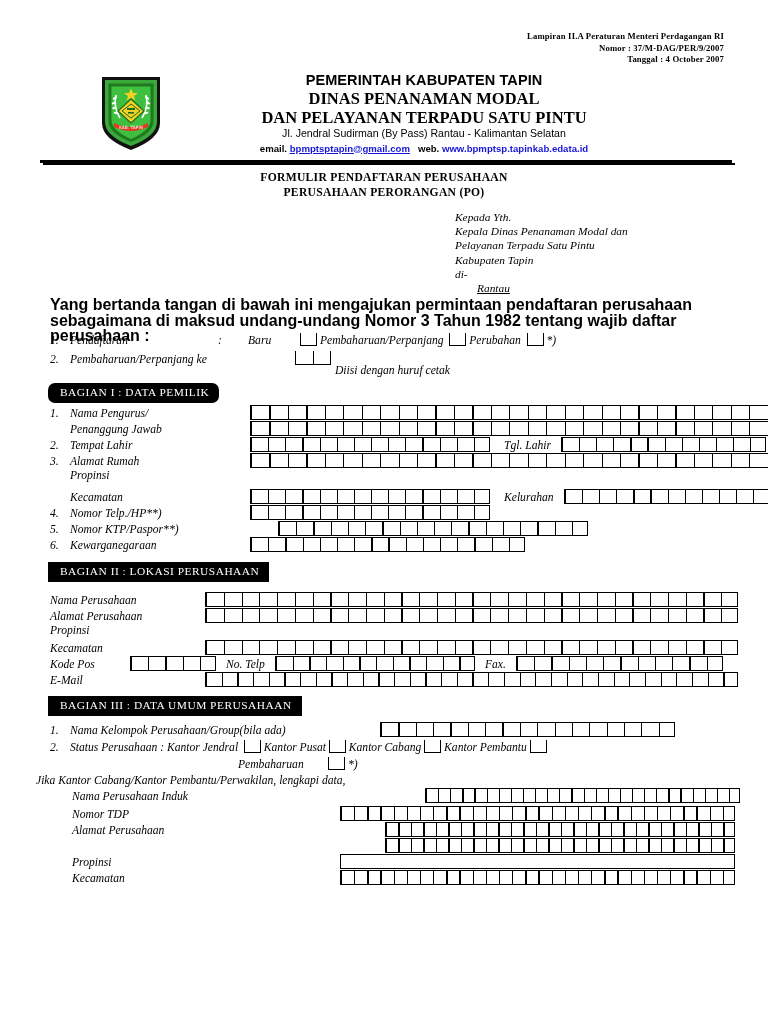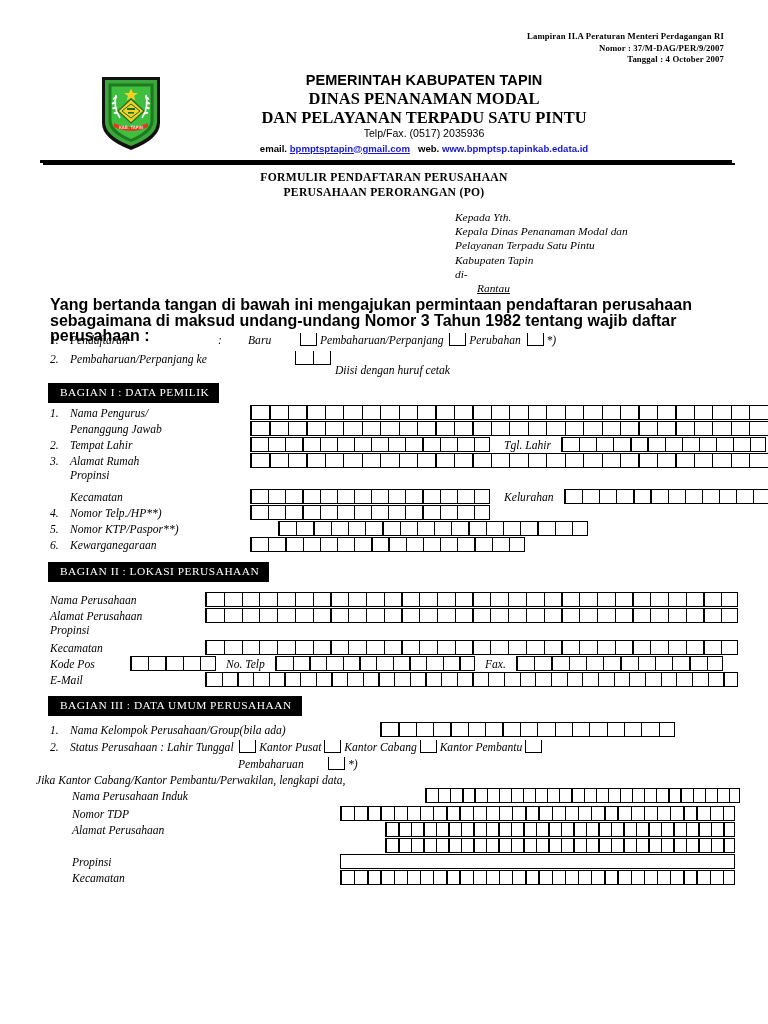--- a/index.html
+++ b/index.html
@@ -189,21 +189,21 @@
     position: absolute;
     background: #000000;
     color: #ffffff;
     font-family: "Liberation Serif", serif;
     font-size: 11.4px;
     letter-spacing: 0.5px;
     padding: 3px 10px 4px 12px;
     line-height: 13px;
     white-space: nowrap;
   }
-  #secbar1 { top: 383px; left: 48px; }
+  #secbar1 { top: 383px; left: 48px; border-radius: 7px; }
   #secbar2 { top: 562px; left: 48px; }
   #secbar3 { top: 696px; left: 48px; }
 
   
   .frow {
     position: absolute;
     font-family: "Liberation Serif", serif;
     font-style: italic;
     font-size: 11.6px;
     line-height: 14px;
@@ -265,21 +265,21 @@
         <rect x="29" y="35" width="8" height="2" fill="#1f6b1f"></rect>
         <rect x="30" y="39" width="6" height="1.6" fill="#1f6b1f"></rect>
         <path d="M16 50 Q33 58 50 50 L50 54 Q33 62 16 54 Z" fill="#e03a1f"></path>
         <text x="33" y="56" font-size="4.4" fill="#ffffff" text-anchor="middle" font-family="DejaVu Sans, sans-serif">KAB. TAPIN</text>
       </svg>
     </div>
     <div class="lh-text">
       <div class="lh-l1">PEMERINTAH KABUPATEN TAPIN</div>
       <div class="lh-l2">DINAS PENANAMAN MODAL</div>
       <div class="lh-l3">DAN PELAYANAN TERPADU SATU PINTU</div>
-      <div class="lh-addr">Telp/Fax. (0517) 2035936</div>
+      <div class="lh-addr">Jl. Jendral Sudirman (By Pass) Rantau - Kalimantan Selatan</div>
       <div class="lh-contact">
         <span class="lbl-sm">email.</span>
         <span class="lnk u">bpmptsptapin@gmail.com</span>
         &nbsp;
         <span class="lbl-sm">web.</span>
         <span class="lnk">www.bpmptsp.tapinkab.edata.id</span>
       </div>
     </div>
   </div>
 
@@ -337,21 +337,21 @@
       <div class="frow" style="top: 672px; left: 50px;"><span class="lb" style="width: 155px; display: inline-block;">E-Mail</span><span class="comb" style="width:533px;background-image:repeating-linear-gradient(to right,#000 0px,#000 1.2px,transparent 1.2px,transparent 15.676470588235293px);"></span></div>
     </div>
 
   <div class="secbar" id="secbar3">BAGIAN III : DATA UMUM PERUSAHAAN</div>
 
   <div class="frow" id="s3-item1" style="top:722px; left:50px;">
     <span class="num">1.</span><span class="lb" style="width:310px">Nama Kelompok Perusahaan/Group(bila ada)</span><span class="comb" id="s3c1" style="width:295px;background-image:repeating-linear-gradient(to right,#000 0px,#000 1.2px,transparent 1.2px,transparent 17.352941176470587px);"></span>
   </div>
 
   <div class="frow" id="s3-item2" style="top:740px; left:50px;">
-    <span class="num">2.</span><span class="lb">Status Perusahaan :</span>&nbsp;<span class="lb">Lahir Tunggal</span>&nbsp;&nbsp;<span class="cb"></span>&nbsp;<span class="lb">Kantor Pusat</span>&nbsp;<span class="cb"></span>&nbsp;<span class="lb">Kantor Cabang</span>&nbsp;<span class="cb"></span>&nbsp;<span class="lb">Kantor Pembantu</span>&nbsp;<span class="cb"></span>
+    <span class="num">2.</span><span class="lb">Status Perusahaan :</span>&nbsp;<span class="lb">Kantor Jendral</span>&nbsp;&nbsp;<span class="cb"></span>&nbsp;<span class="lb">Kantor Pusat</span>&nbsp;<span class="cb"></span>&nbsp;<span class="lb">Kantor Cabang</span>&nbsp;<span class="cb"></span>&nbsp;<span class="lb">Kantor Pembantu</span>&nbsp;<span class="cb"></span>
   </div>
 
   <div class="frow" id="s3-item2b" style="top:757px; left:238px;">
     <span class="lb" style="width:90px">Pembaharuan</span><span class="cb"></span>&nbsp;<span class="lb">*)</span>
   </div>
 
   <div class="frow" id="s3-note" style="top:774px; left:36px;">Jika Kantor Cabang/Kantor Pembantu/Perwakilan, lengkapi data,</div>
 
   <div id="sec3-rows">
       <div class="frow" style="top: 788px; left: 72px;"><span class="lb" style="width: 353px; display: inline-block;">Nama Perusahaan Induk</span><span class="comb" style="width:315px;background-image:repeating-linear-gradient(to right,#000 0px,#000 1.2px,transparent 1.2px,transparent 12.115384615384615px);"></span></div>

